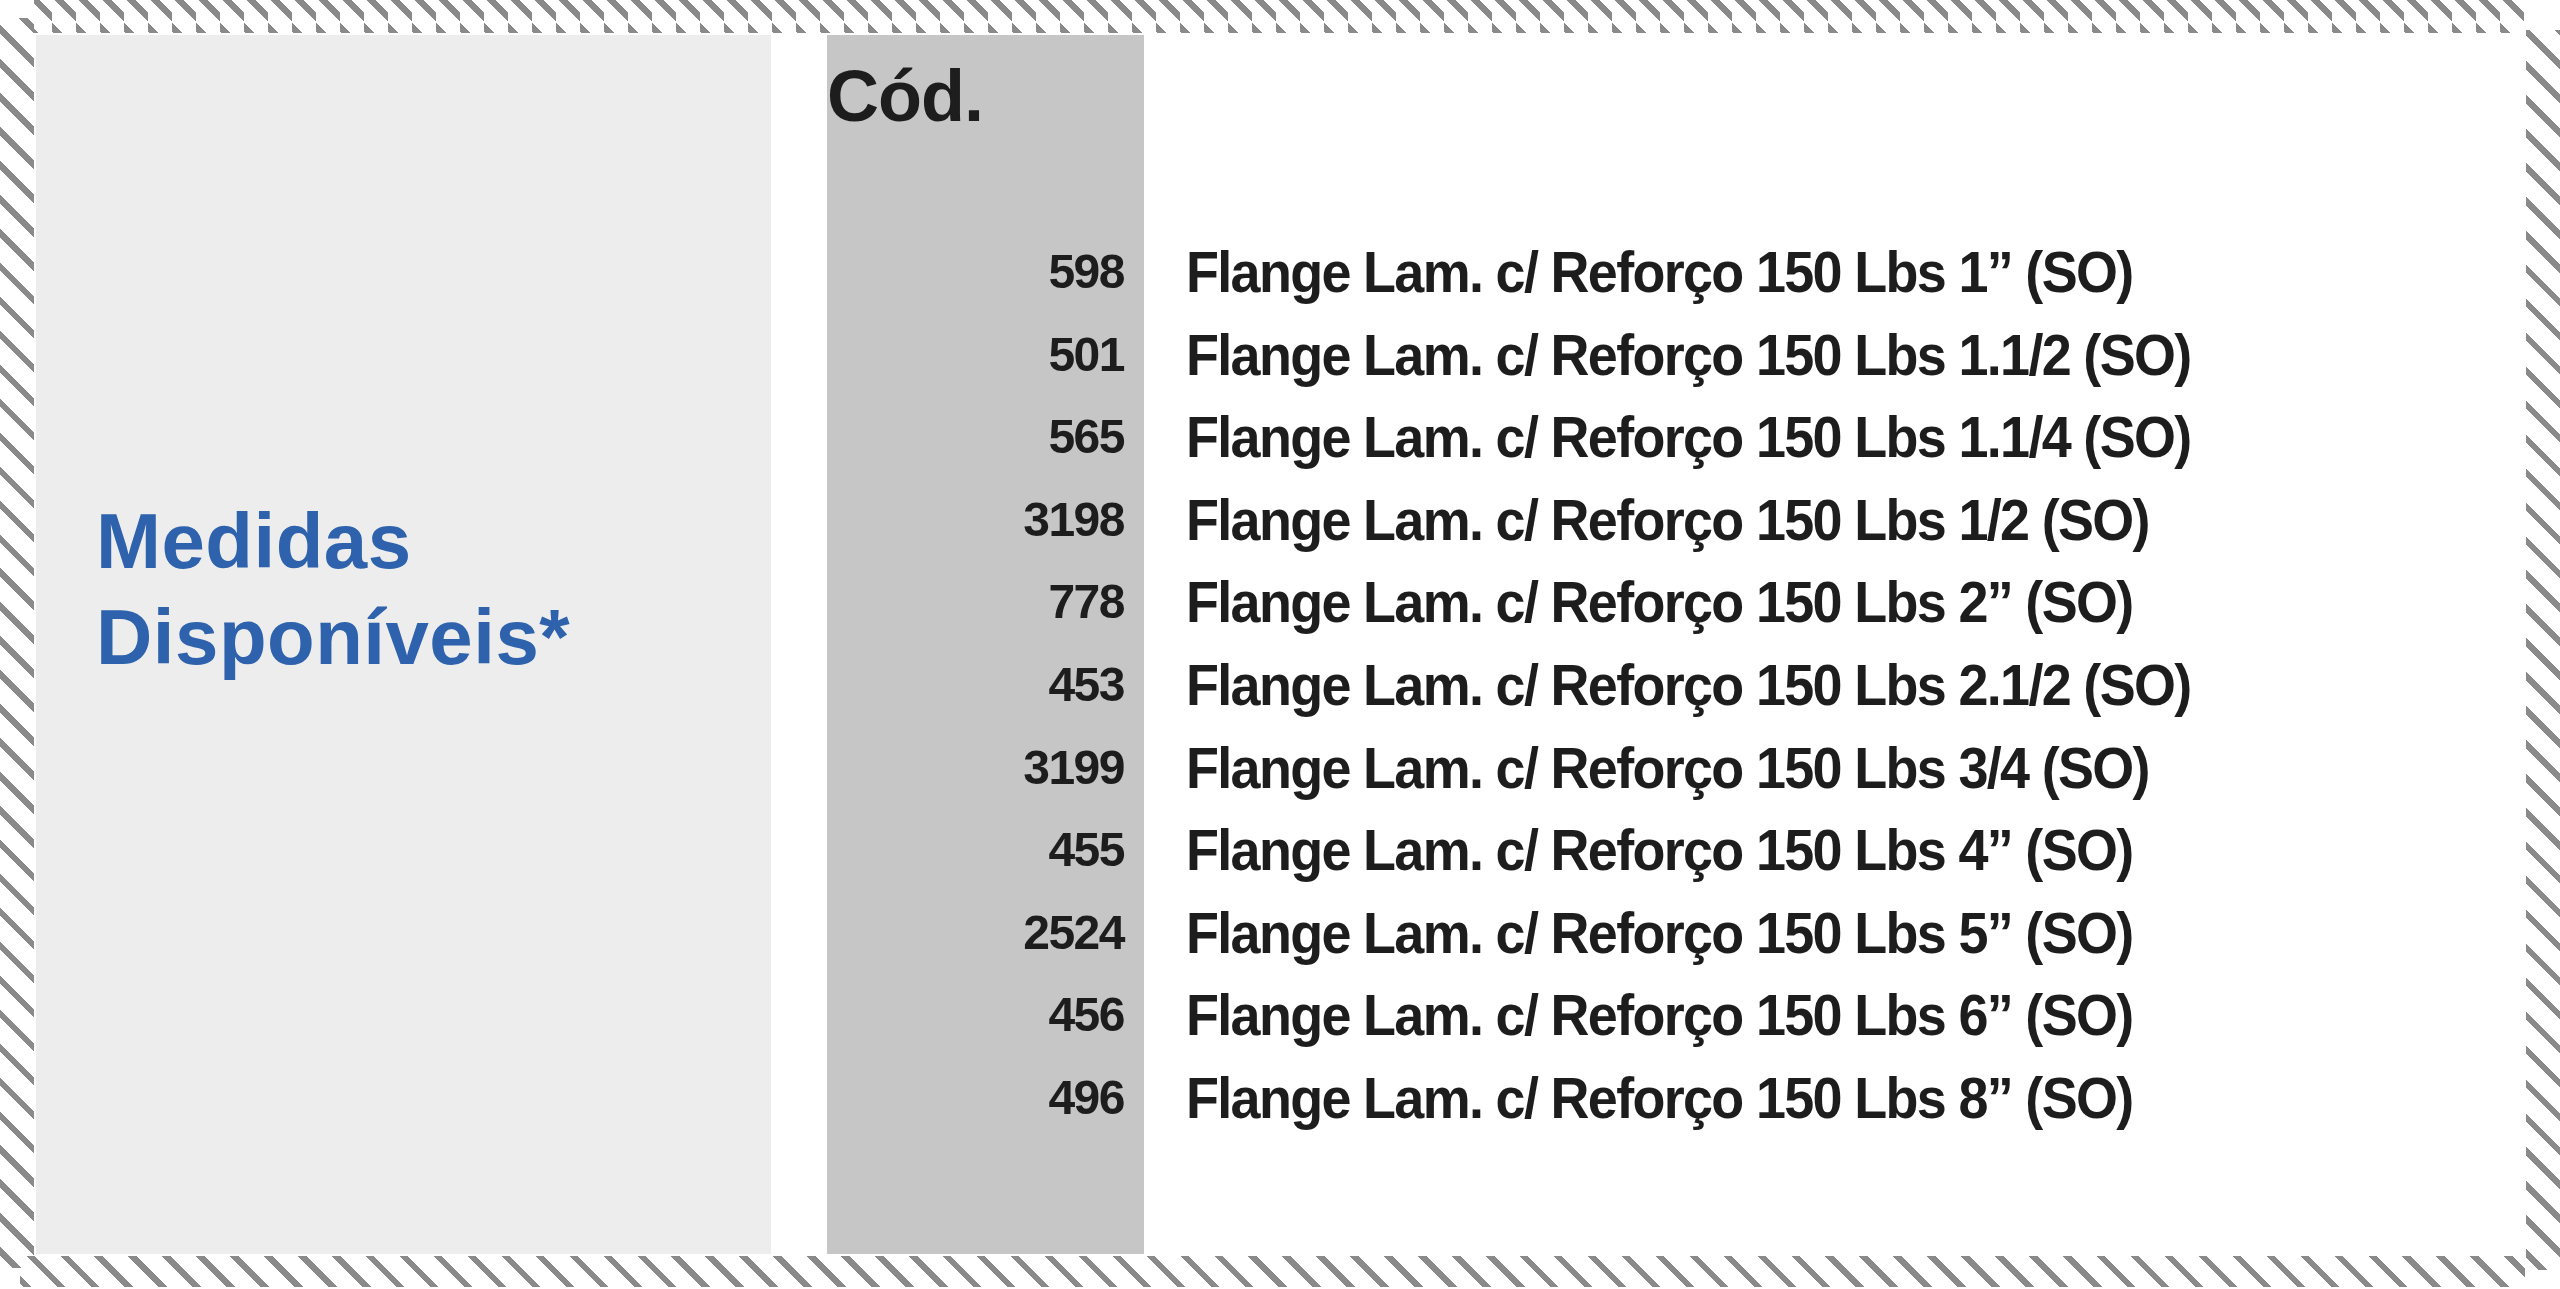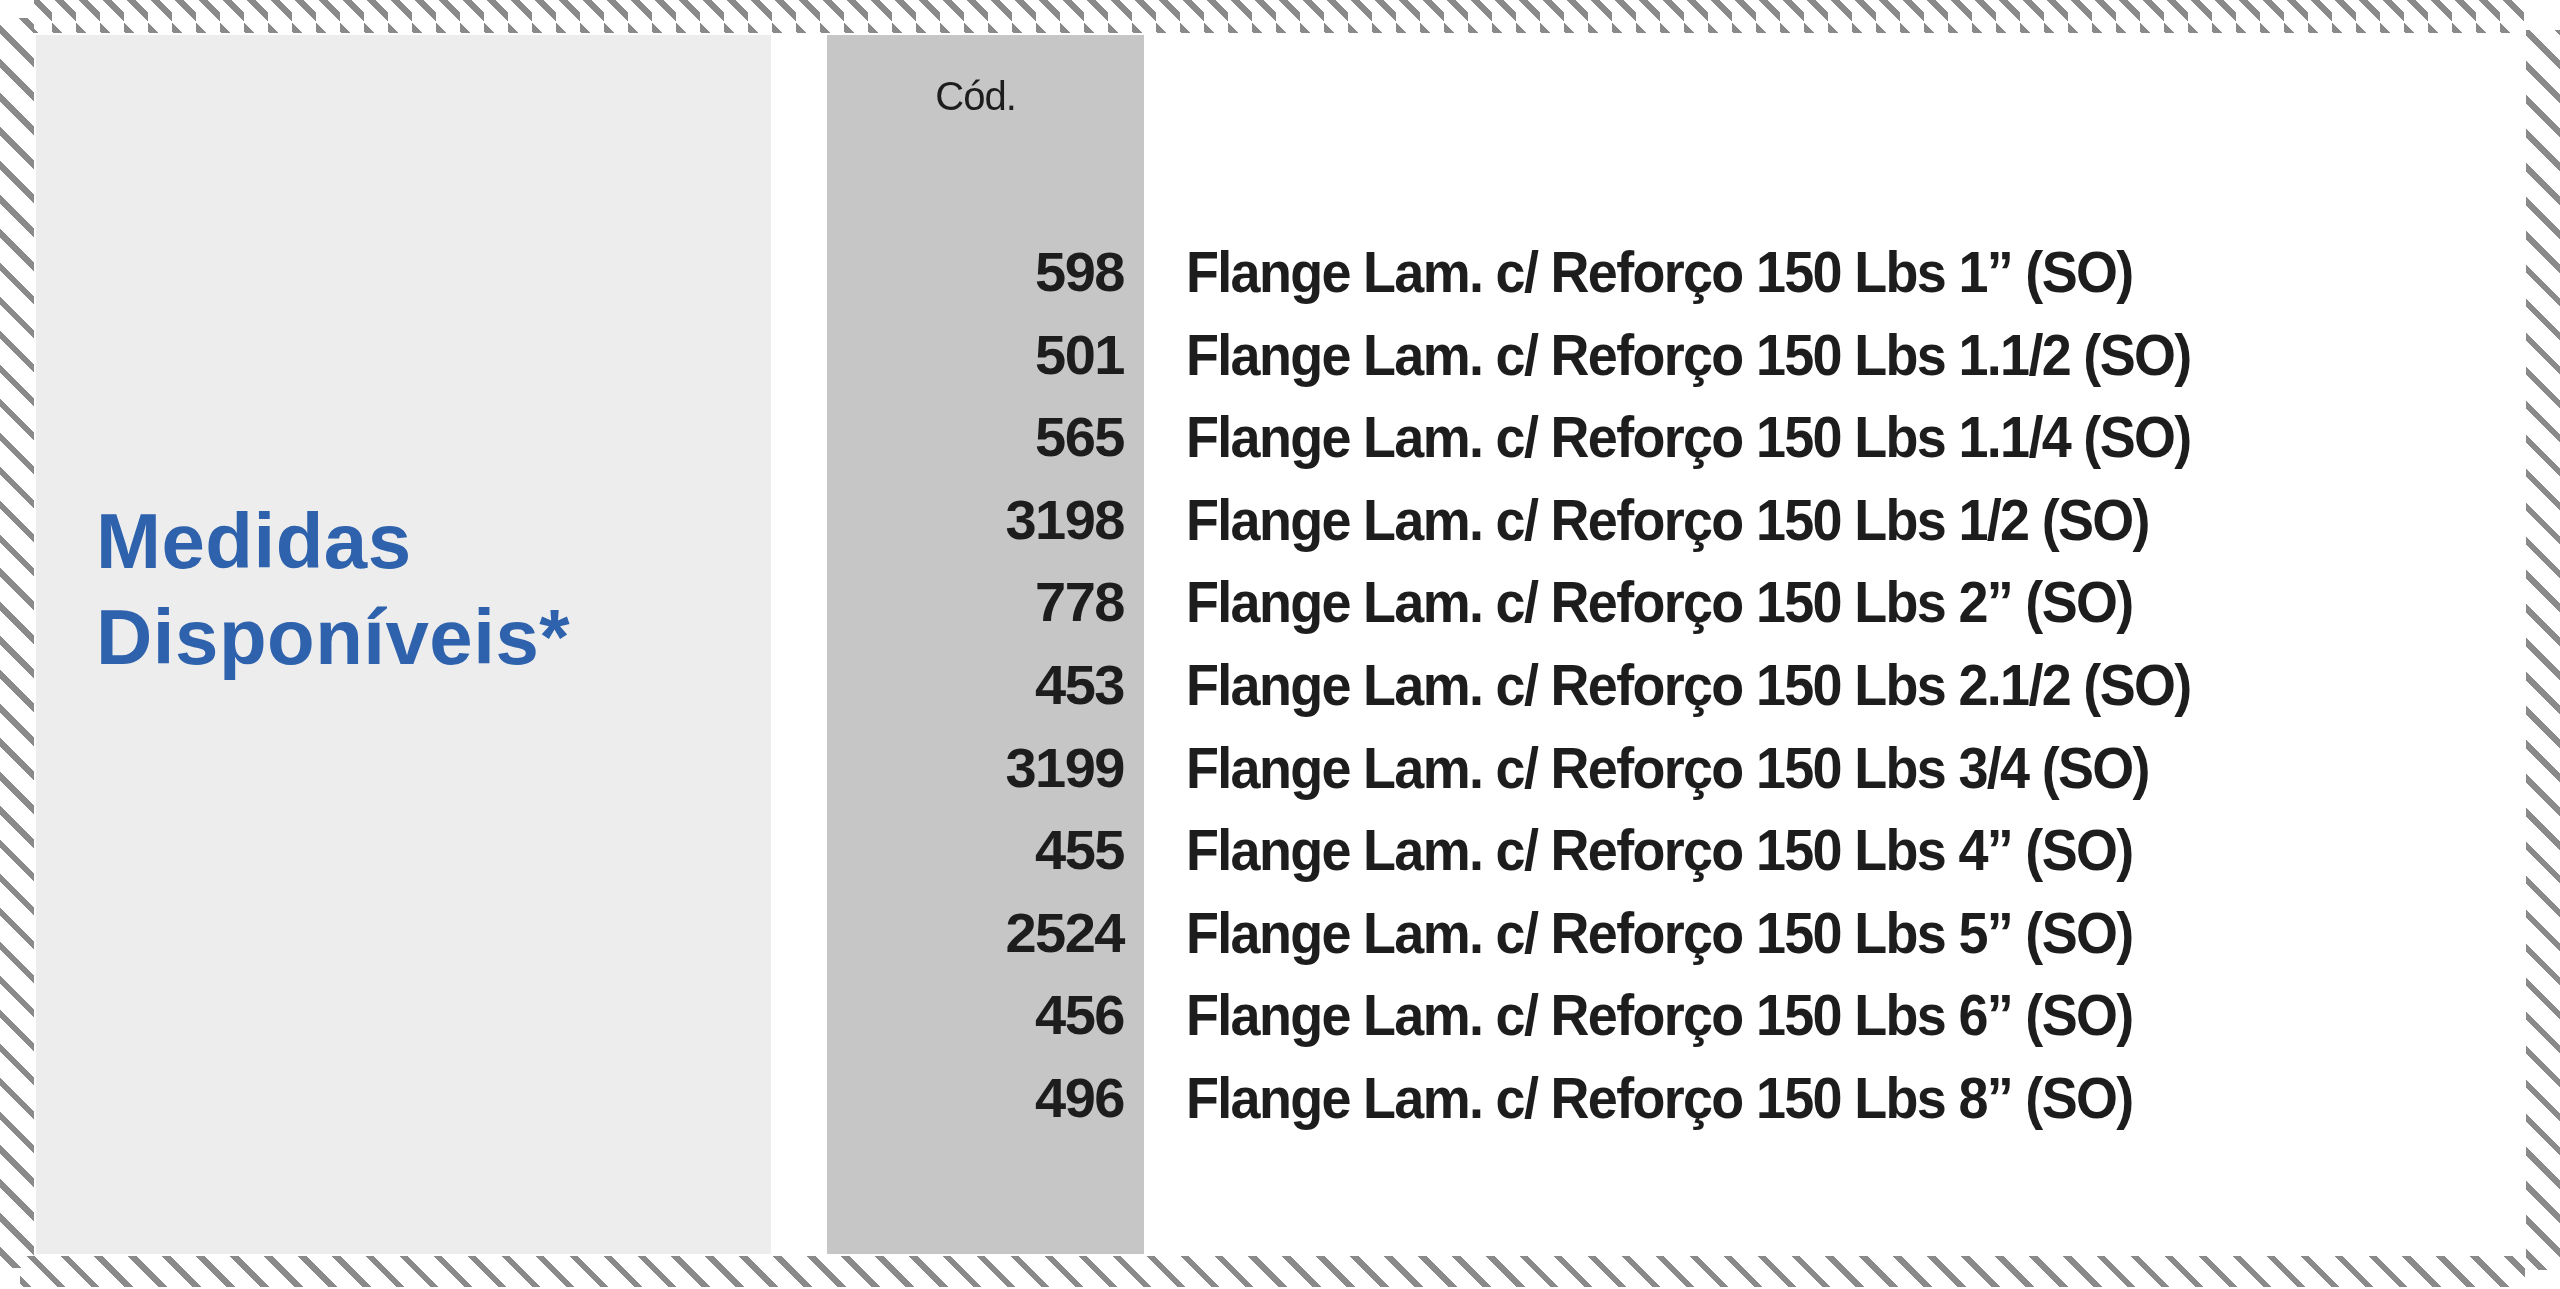--- a/index.html
+++ b/index.html
@@ -37,28 +37,28 @@
     color: #2e62ad; font-weight: bold; font-size: 78px; line-height: 96px;
     letter-spacing: 0.5px;
     margin-top: 48px;
   }
   .code-col {
     position: absolute; left: 827px; top: 35px; width: 317px; height: 1219px;
     background: #c6c6c6;
   }
   .header {
     position: absolute; left: 827px; top: 55px; width: 297px;
-    text-align: center; color: #1d1d1d; font-weight: normal;
-    font-size: 40px; line-height: 82px; letter-spacing: -1px;
+    text-align: left; color: #1d1d1d; font-weight: bold;
+    font-size: 72px; line-height: 82px; letter-spacing: -1px;
   }
   .rows { position: absolute; left: 0; top: 231px; width: 2560px; }
   .row { position: relative; height: 82.6px; }
   .row .code {
     position: absolute; left: 827px; width: 297px; text-align: right;
-    font-weight: bold; font-size: 56px; line-height: 82px; color: #1d1d1d;
+    font-weight: bold; font-size: 48px; line-height: 82px; color: #1d1d1d;
     letter-spacing: -1.5px;
   }
   .row .desc {
     position: absolute; left: 1186px; white-space: nowrap;
     font-weight: bold; font-size: 58px; line-height: 82px; color: #1d1d1d;
     letter-spacing: -1.8px; transform: scaleX(0.93); transform-origin: left center;
   }
 </style>
 </head>
 <body>

